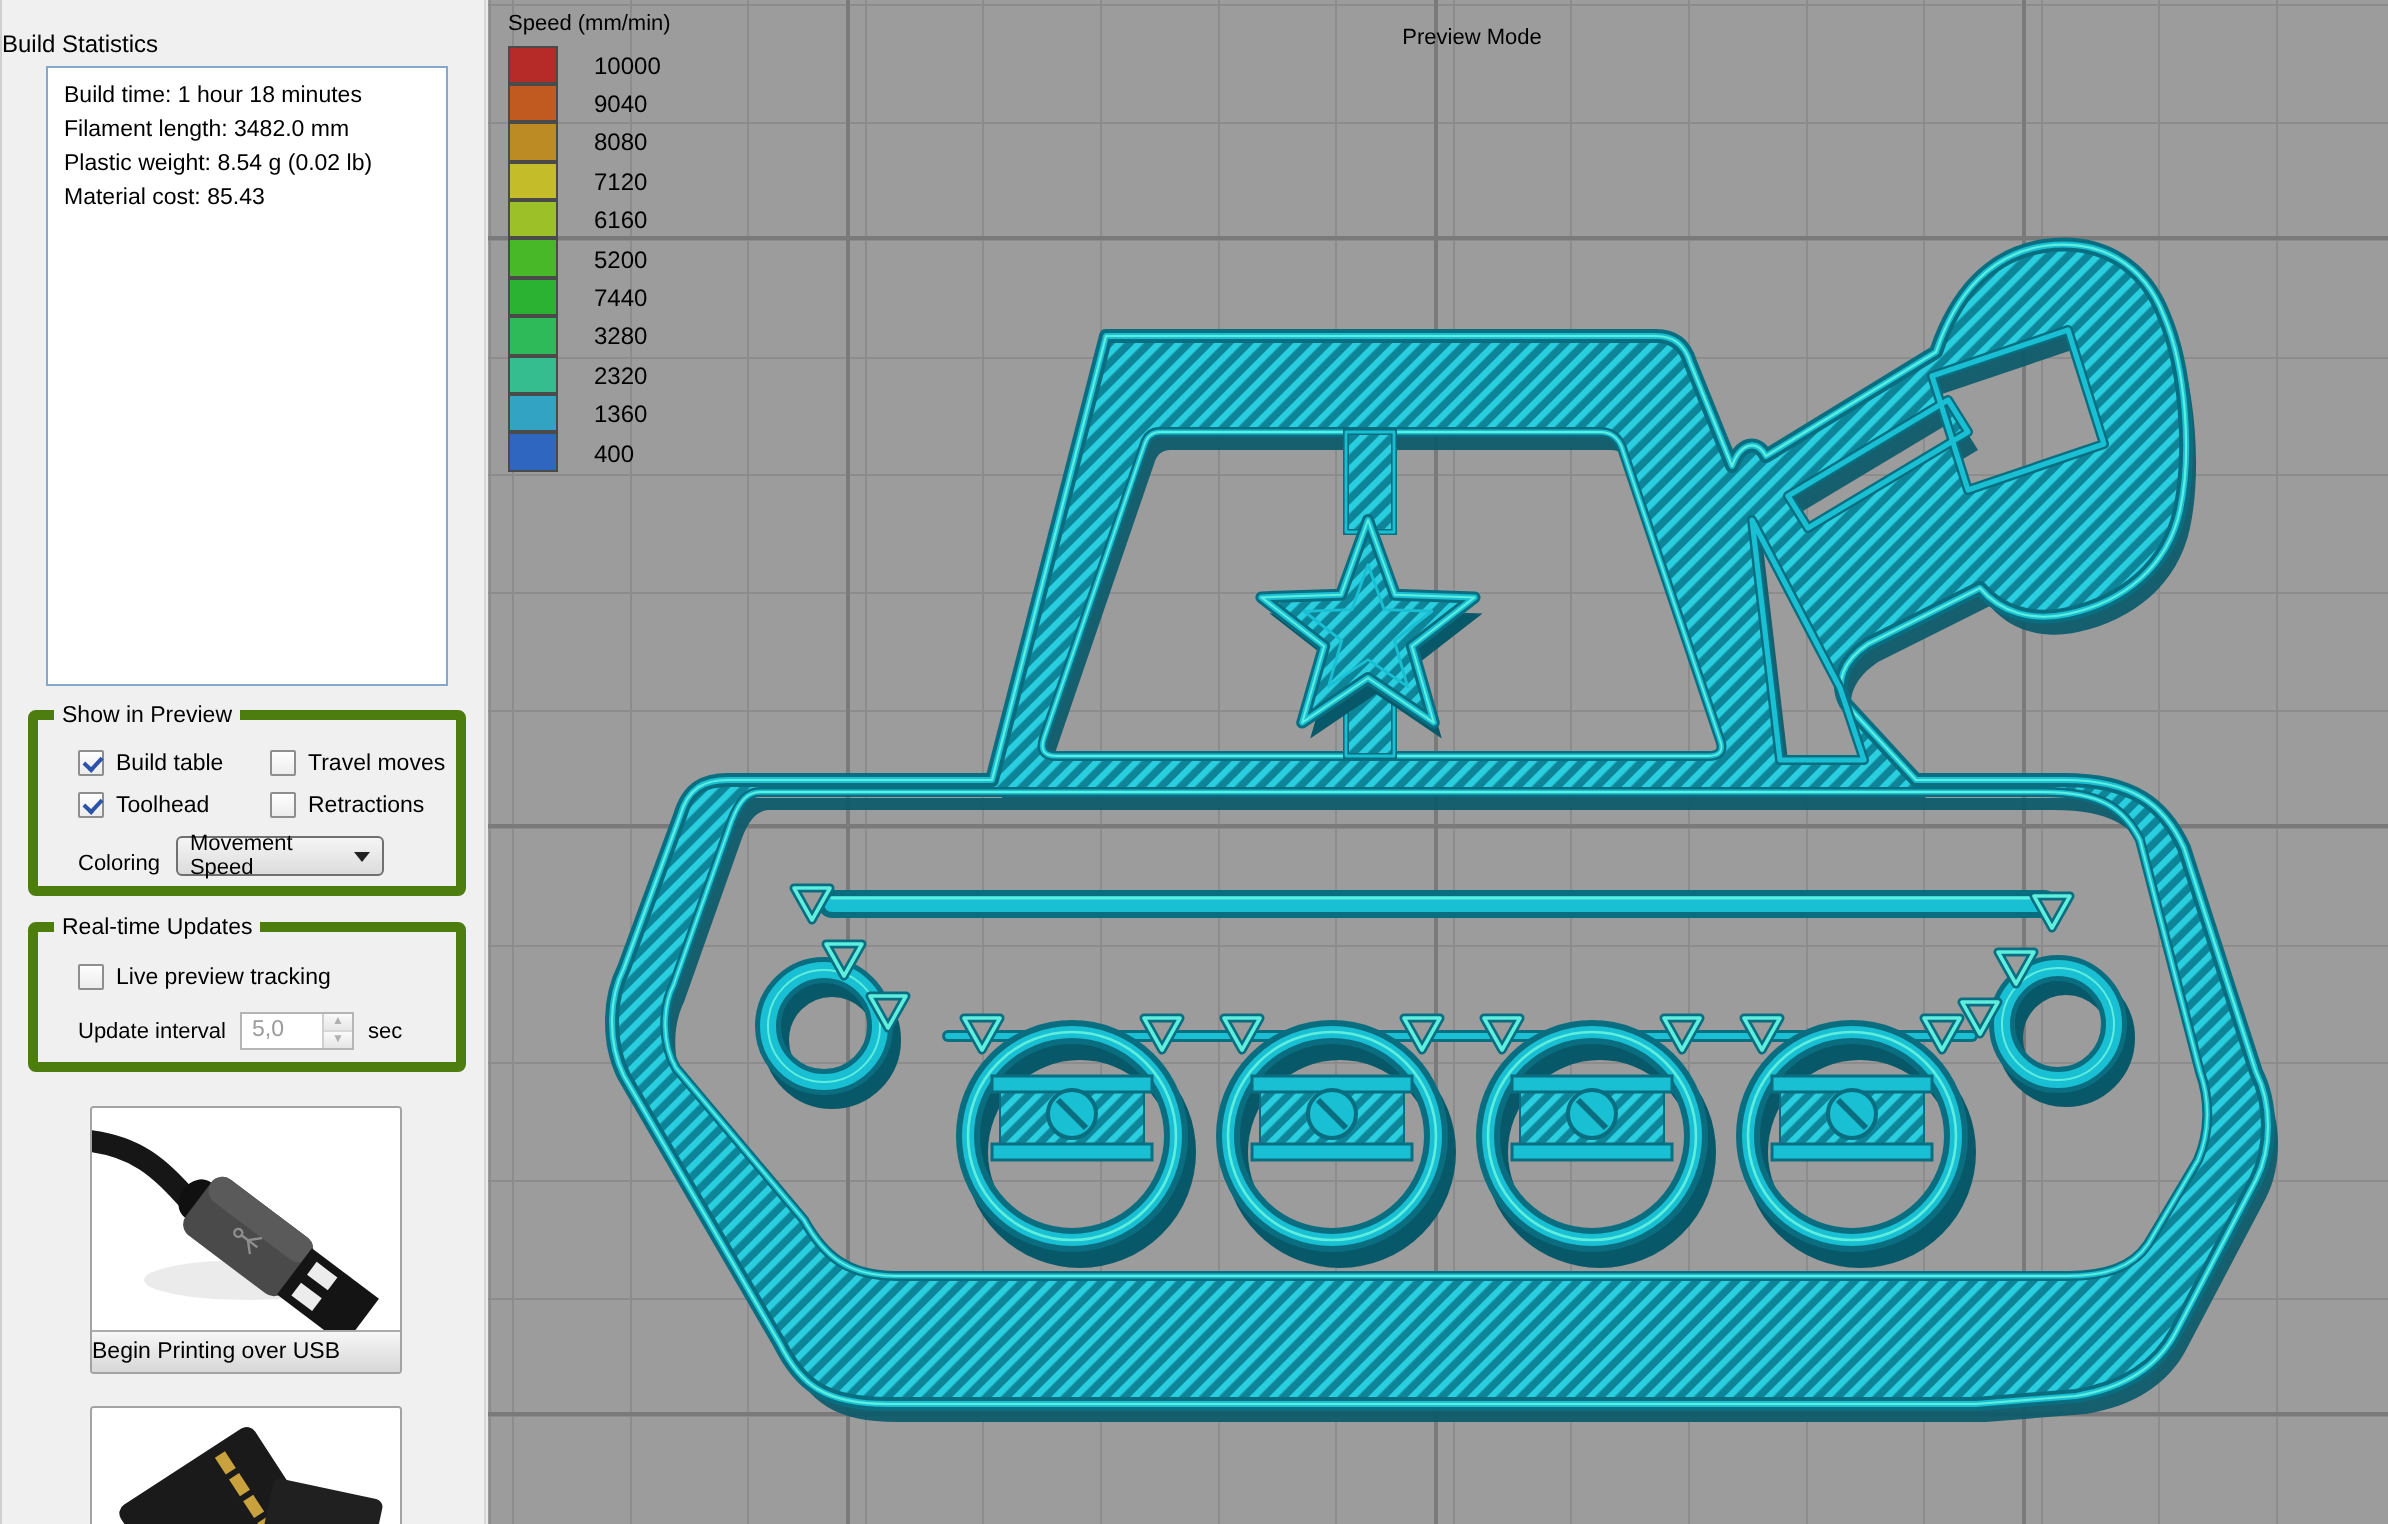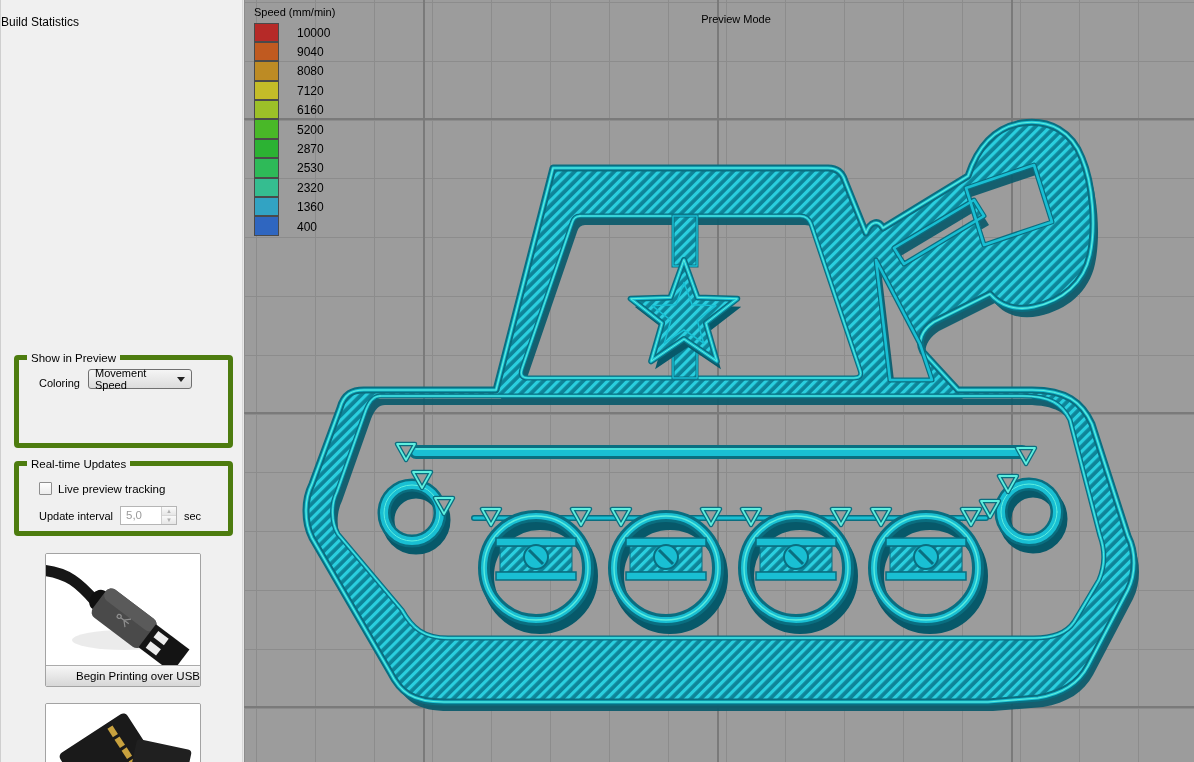--- a/index.html
+++ b/index.html
@@ -42,21 +42,21 @@
   .spin-val{flex:1;padding:2px 0 0 5px;color:#9b9b9b;font-size:11.5px}
   .spin-btns{display:flex;flex-direction:column;width:15px;border-left:1px solid #cfcfcf}
   .spin-btns span{flex:1;display:flex;align-items:center;justify-content:center;font-size:6px;color:#b0b0b0;
     background:linear-gradient(#fafafa,#e6e6e6)}
   .spin-btns span:first-child{border-bottom:1px solid #d8d8d8}
   .img-panel{position:absolute;left:44px;width:156px;background:#fff;border:1px solid #a3a3a3;border-radius:2px;overflow:hidden;cursor:pointer}
   #usb-panel{top:553px;height:134px}
   #sd-panel{top:703px;height:90px}
   .img-area{width:100%;height:112px;background:#fff}
   .caption-bar{position:absolute;left:0;right:0;bottom:0;height:21px;background:linear-gradient(#f7f7f7,#d7d7d7);
-    border-top:1px solid #ababab;text-align:right;line-height:20px;font-size:11.5px}
+    border-top:1px solid #ababab;text-align:left;line-height:20px;font-size:11.5px}
 
   
   .preview{position:absolute;left:244px;top:0;width:1070px;height:762px;background-color:var(--bed-gray);
     background-image:
       repeating-linear-gradient(to right, var(--grid-major) 0 2px, transparent 2px 294px),
       repeating-linear-gradient(to bottom, var(--grid-major) 0 2px, transparent 2px 294px),
       repeating-linear-gradient(to right, var(--grid-minor) 0 1px, transparent 1px 58.8px),
       repeating-linear-gradient(to bottom, var(--grid-minor) 0 1px, transparent 1px 58.8px);
     background-position:179px 0,0 118px,12px 0,0 2px;cursor:grab}
   .legend{position:absolute;left:10px;top:6px}
@@ -75,23 +75,55 @@
   .p-hbg{fill:var(--hatch-bg)} .p-hline{fill:var(--hatch-line)}
 </style>
 </head>
 <body>
 
 <div id="app">
 
   <div class="sidebar">
     <div class="panel-title">Build Statistics</div>
 
+    <div class="stats-box">
+
+        <div class="stat-line">Build time: 1 hour 18 minutes</div>
+
+        <div class="stat-line">Filament length: 3482.0 mm</div>
+
+        <div class="stat-line">Plastic weight: 8.54 g (0.02 lb)</div>
+
+        <div class="stat-line">Material cost: 85.43</div>
+      </div>
 
     <div class="groupbox" id="grp-show">
       <span class="gb-title">Show in Preview</span>
+      <div class="opt-grid">
+
+          <div class="cb-wrap">
+            <span class="cb checked"></span>
+            <span class="cb-label">Build table</span>
+          </div>
+
+          <div class="cb-wrap">
+            <span class="cb"></span>
+            <span class="cb-label">Travel moves</span>
+          </div>
+
+          <div class="cb-wrap">
+            <span class="cb checked"></span>
+            <span class="cb-label">Toolhead</span>
+          </div>
+
+          <div class="cb-wrap">
+            <span class="cb"></span>
+            <span class="cb-label">Retractions</span>
+          </div>
+        </div>
       <div class="coloring-row">
         <span>Coloring</span>
         <div class="combo">
           <span>Movement Speed</span>
           <span class="arrow"></span>
         </div>
       </div>
     </div>
 
     <div class="groupbox" id="grp-rt">
@@ -319,26 +351,26 @@
             <span class="lval">6160</span>
           </div>
 
           <div class="lrow">
             <span class="swatch" style="background: rgb(73, 184, 40);"></span>
             <span class="lval">5200</span>
           </div>
 
           <div class="lrow">
             <span class="swatch" style="background: rgb(44, 178, 51);"></span>
-            <span class="lval">2870</span>
+            <span class="lval">7440</span>
           </div>
 
           <div class="lrow">
             <span class="swatch" style="background: rgb(46, 186, 88);"></span>
-            <span class="lval">2530</span>
+            <span class="lval">3280</span>
           </div>
 
           <div class="lrow">
             <span class="swatch" style="background: rgb(53, 189, 144);"></span>
             <span class="lval">2320</span>
           </div>
 
           <div class="lrow">
             <span class="swatch" style="background: rgb(50, 163, 195);"></span>
             <span class="lval">1360</span>

